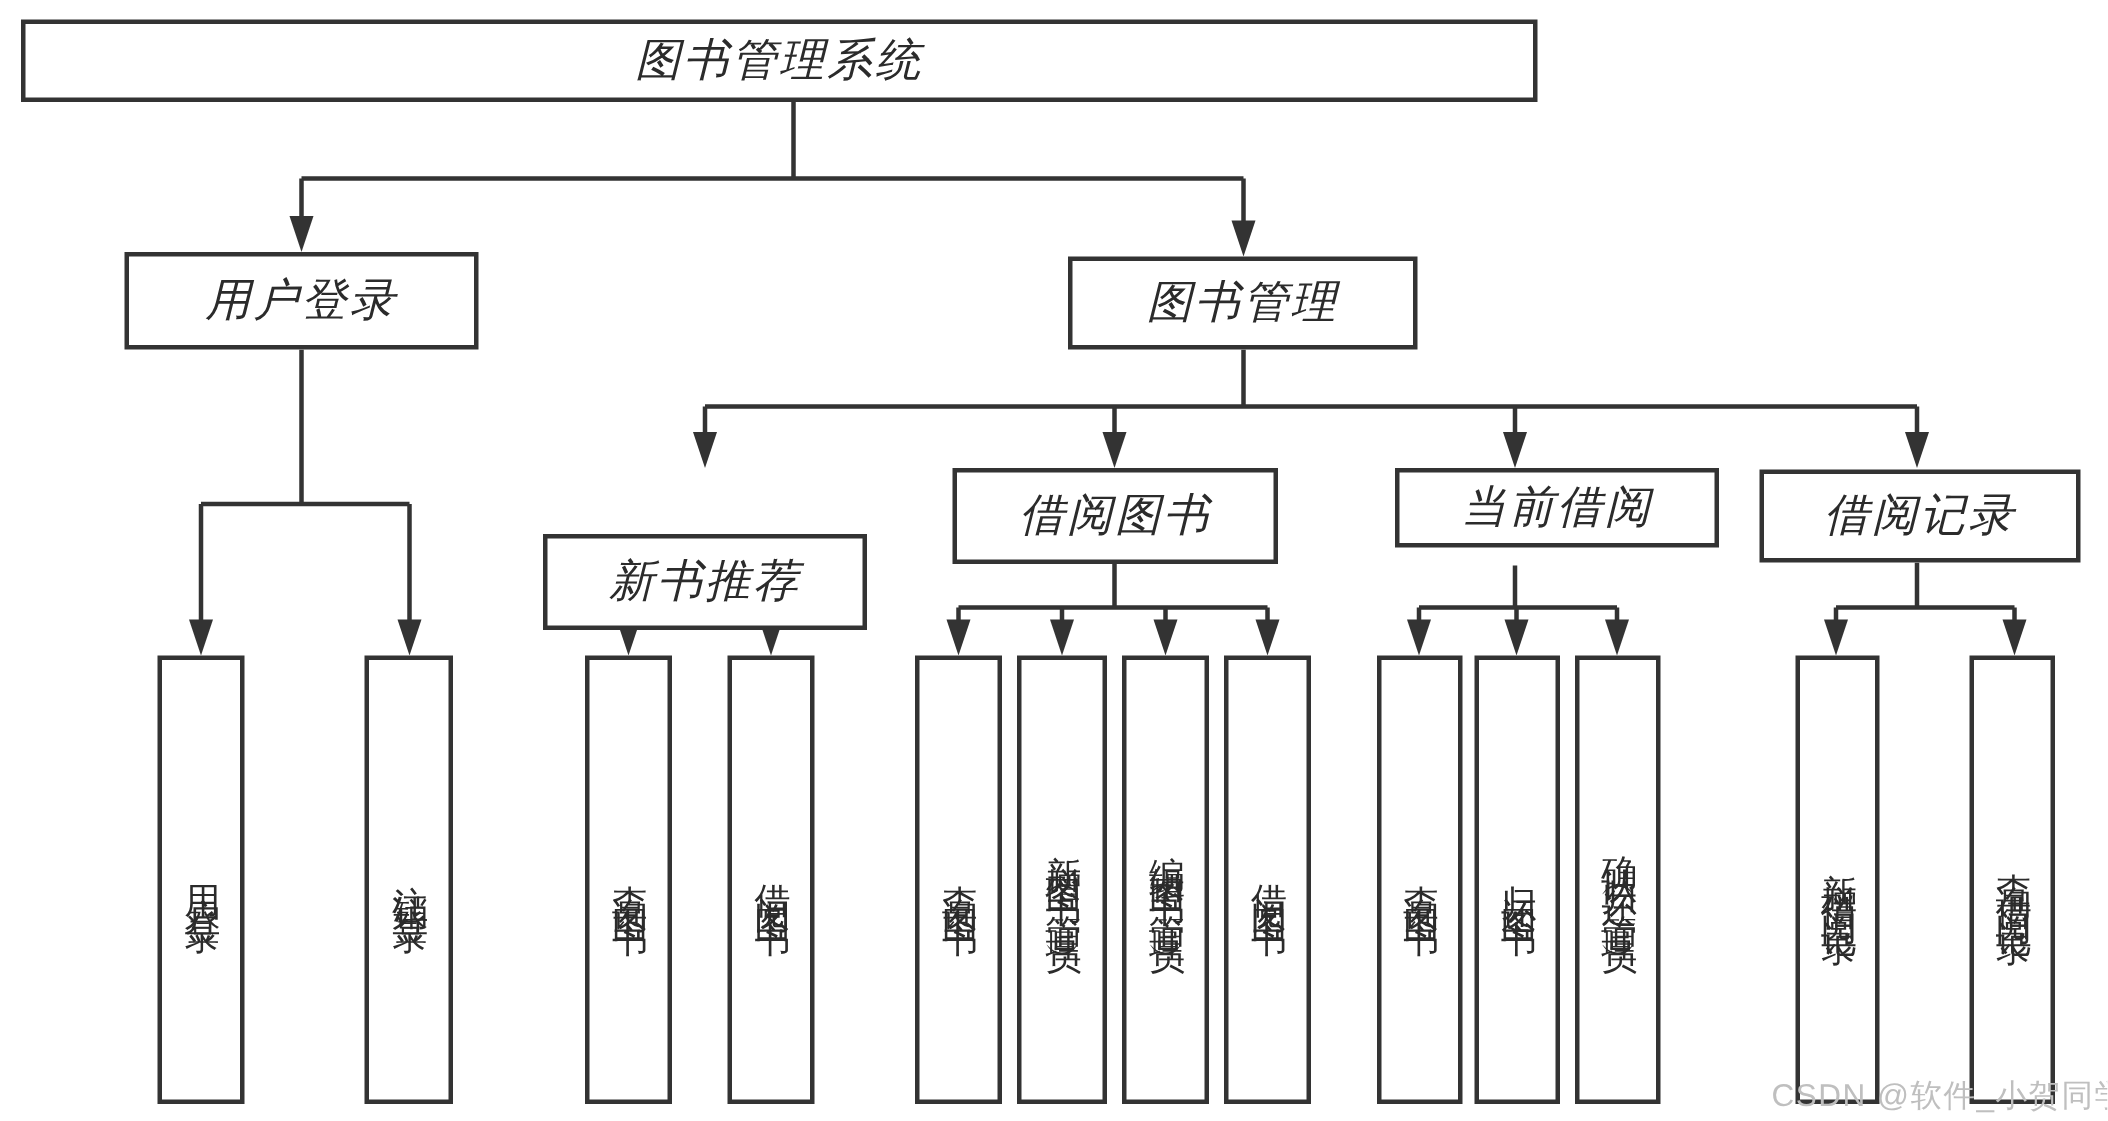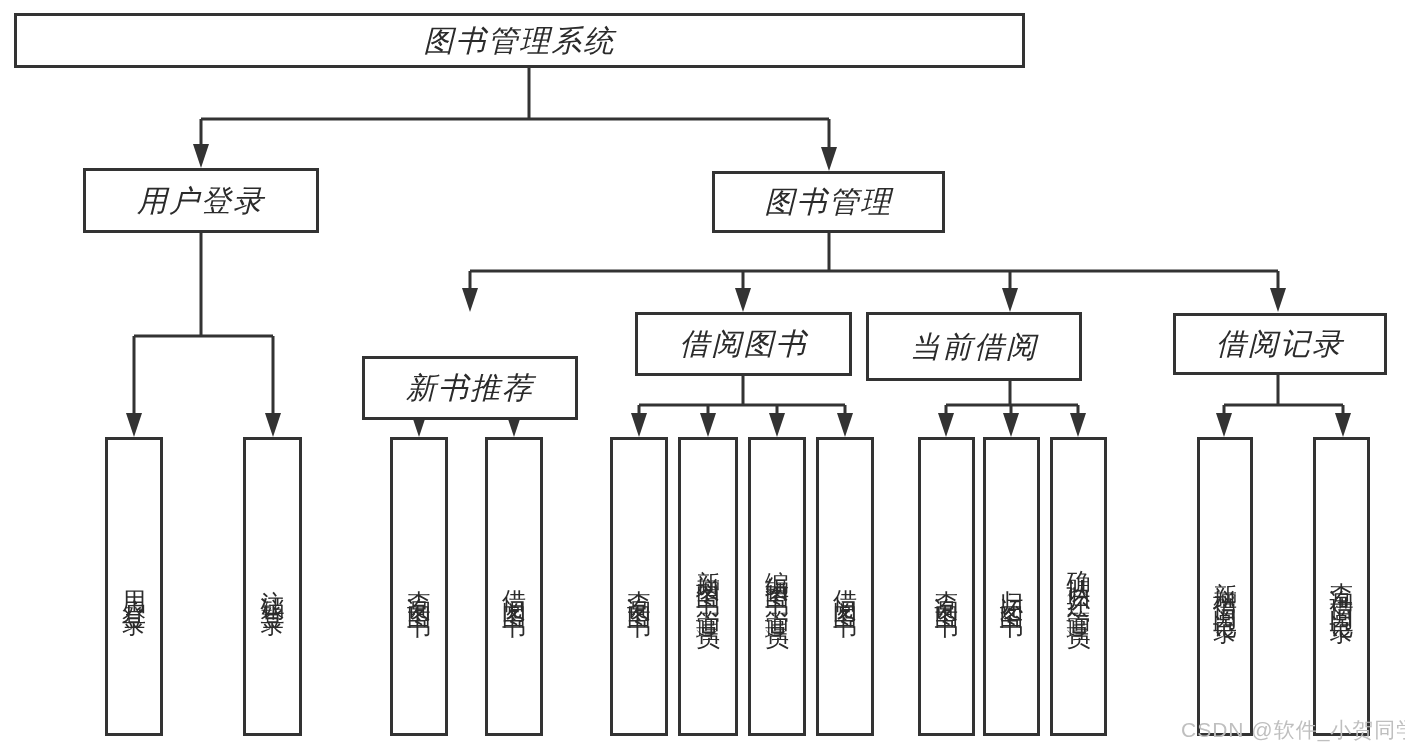--- a/index.html
+++ b/index.html
@@ -45,21 +45,21 @@
     font-size: 24px;
     letter-spacing: 8px;
     line-height: 1;
   }
   
   #n-root            { left: 14px;   top: 13px;  width: 1011px; height: 55px; }
   #n-user-login      { left: 83px;   top: 168px; width: 236px;  height: 65px; }
   #n-book-mgmt       { left: 712px;  top: 171px; width: 233px;  height: 62px; }
   #n-new-book        { left: 362px;  top: 312px; width: 216px;  height: 64px; margin-top: 44px; }
   #n-book-borrow     { left: 635px;  top: 312px; width: 217px;  height: 64px; }
-  #n-current-borrow  { left: 866px;  top: 312px; width: 216px;  height: 69px; }
+  #n-current-borrow  { left: 930px;  top: 312px; width: 216px;  height: 53px; }
   #n-borrow-records  { left: 1173px; top: 313px; width: 214px;  height: 62px; }
   
   .leaf { top: 437px; height: 299px; }
   #l-user-login   { left: 105px;  width: 58px; }
   #l-logout       { left: 243px;  width: 59px; }
   #l-nb-query     { left: 390px;  width: 58px; }
   #l-nb-borrow    { left: 485px;  width: 58px; }
   #l-bb-query     { left: 610px;  width: 58px; }
   #l-bb-add       { left: 678px;  width: 60px; }
   #l-bb-edit      { left: 748px;  width: 58px; }

